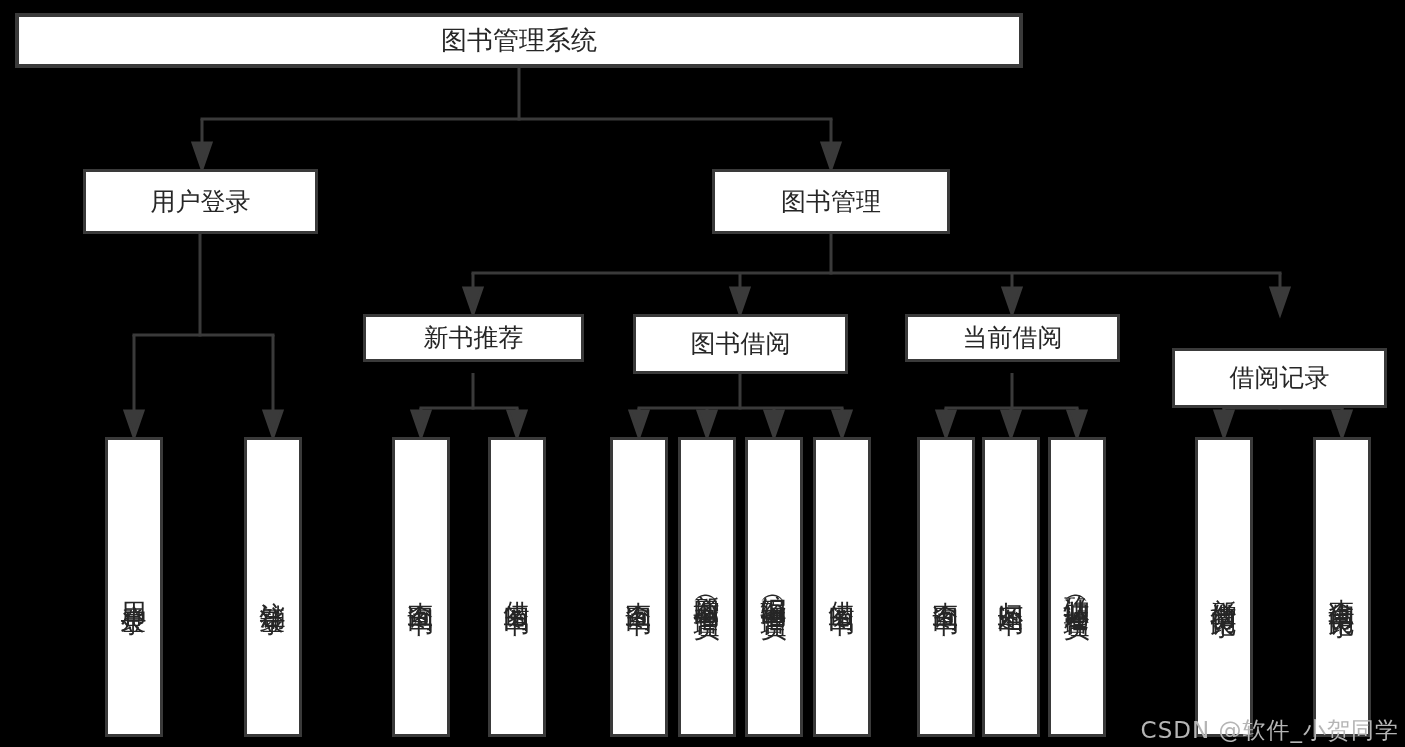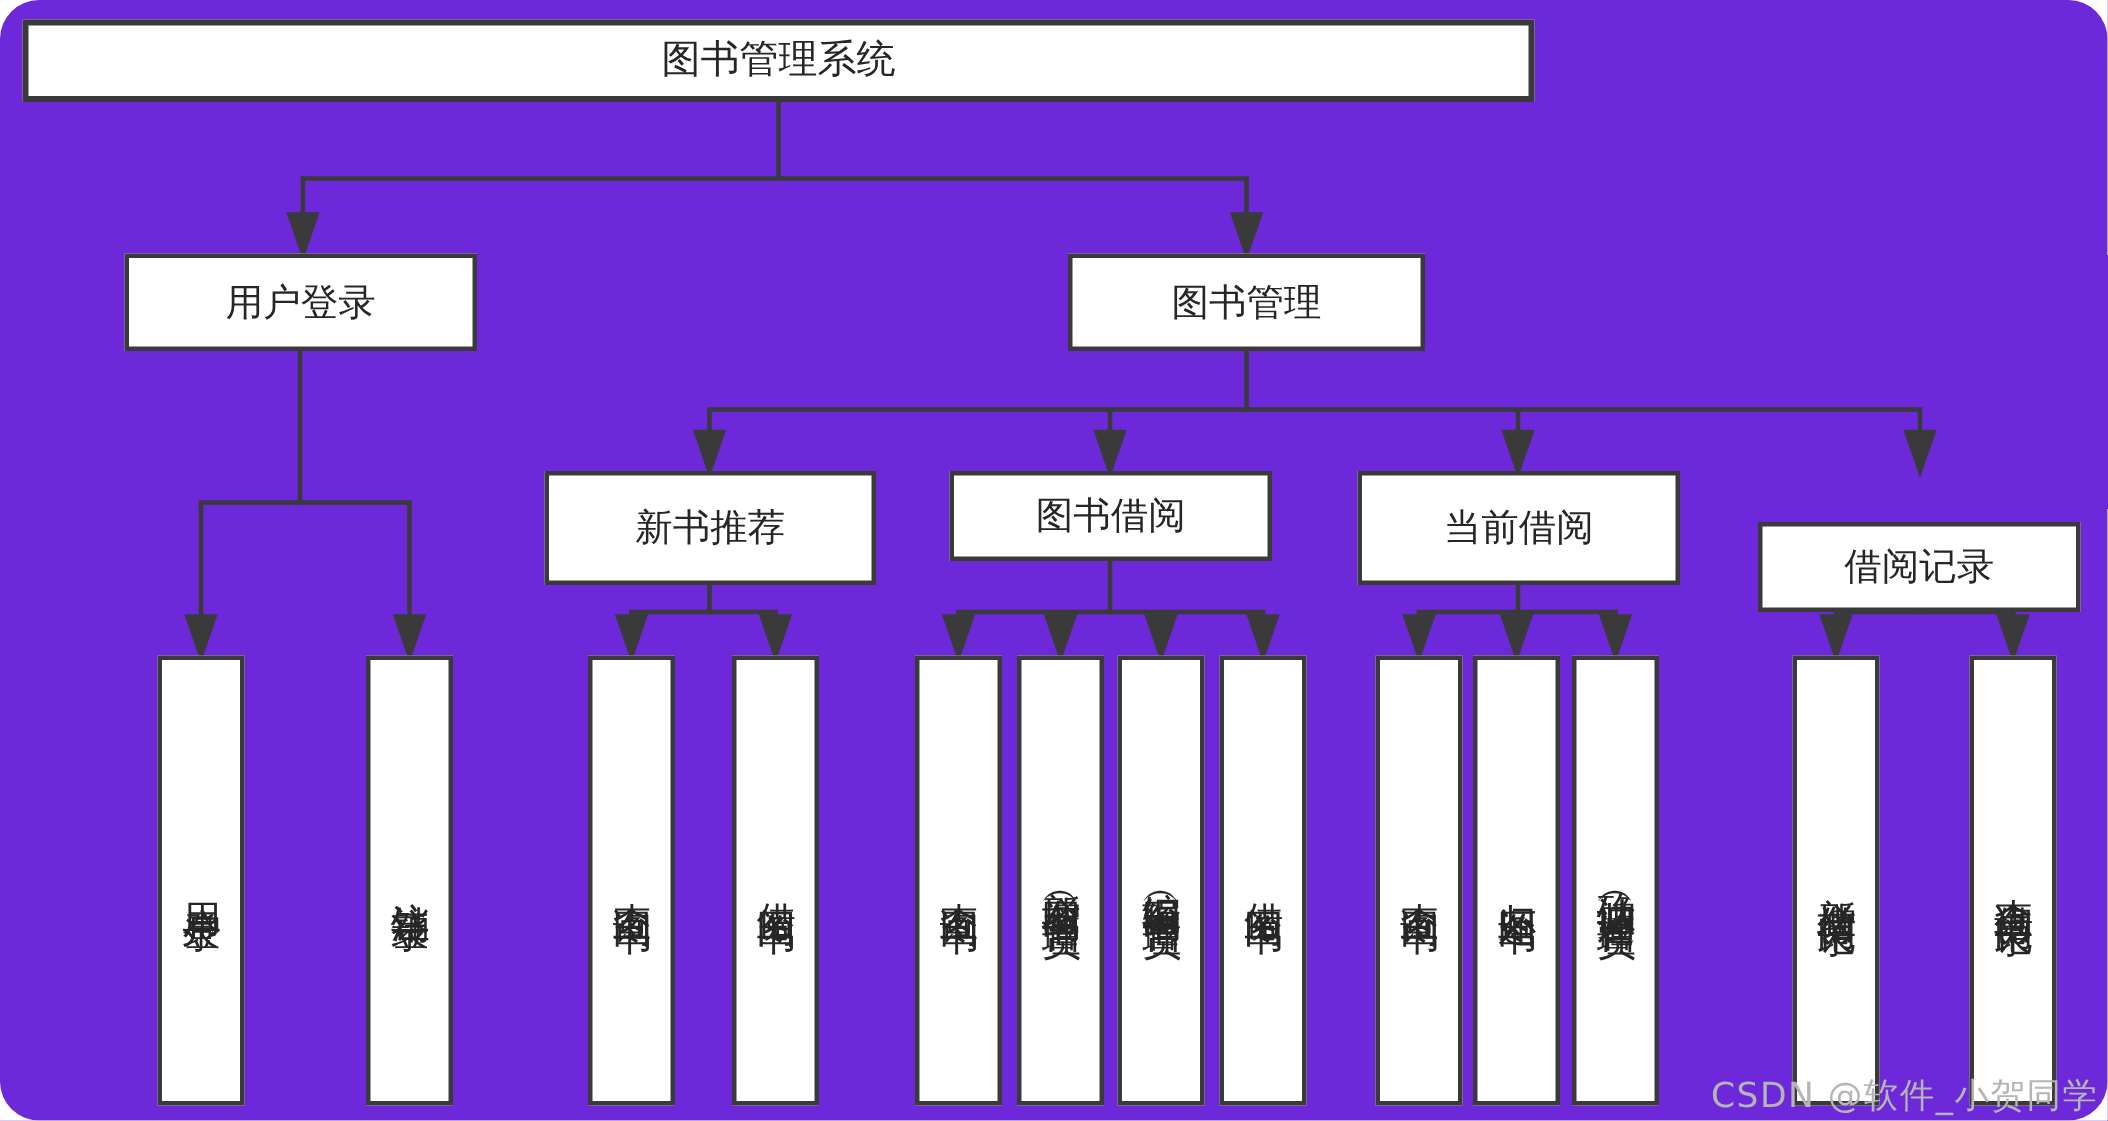--- a/index.html
+++ b/index.html
@@ -1,23 +1,22 @@
 <!DOCTYPE html>
 <html style="--box-border: #3a3a3a; --line: #3a3a3a; --text: #262626; --watermark: #b5b5b5;"><head>
 <meta charset="utf-8">
 <style>
   html,body { margin:0; padding:0; background:#ffffff; }
   .canvas {
     position:relative;
     width:1405px; height:747px;
-    background:#6d28d9;
+    background:#000000;
     font-family:"DejaVu Sans", sans-serif;
     color:var(--text, #262626);
     overflow:hidden;
-    border-radius:26px;
   }
   .wires { position:absolute; left:0; top:0; z-index:1; }
   .node {
     position:absolute;
     box-sizing:border-box;
     background:#ffffff;
     border:3px solid var(--box-border, #3a3a3a);
     display:flex; align-items:center; justify-content:center;
     text-align:center;
     z-index:2;
@@ -110,23 +109,23 @@
       <line x1="1342" y1="408" x2="1342" y2="425"></line>
         <polygon points="1333,411 1351,411 1342,437"></polygon>
     </g>
   </svg>
 
   <div class="node root" style="left:15px; top:13px; width:1008px; height:55px;">图书管理系统</div>
 
   <div class="node lvl" style="left:83px; top:169px; width:235px; height:65px;">用户登录</div>
   <div class="node lvl" style="left:712px; top:169px; width:238px; height:65px;text-align:right;">图书管理</div>
 
-  <div class="node lvl" style="left:363px; top:314px; width:221px; height:76px;">新书推荐</div>
+  <div class="node lvl" style="left:363px; top:314px; width:221px; height:48px;">新书推荐</div>
   <div class="node lvl" style="left:633px; top:314px; width:215px; height:60px;">图书借阅</div>
-  <div class="node lvl" style="left:905px; top:314px; width:215px; height:76px;">当前借阅</div>
+  <div class="node lvl" style="left:905px; top:314px; width:215px; height:48px;">当前借阅</div>
   <div class="node lvl" style="left:1172px; top:314px; width:215px; height:60px;margin-top:34px;">借阅记录</div>
 
   <div class="node leaf" style="left:105px; top:437px; width:58px; height:300px;">用户登录</div>
   <div class="node leaf" style="left:244px; top:437px; width:58px; height:300px;">注销登录</div>
 
   <div class="node leaf" style="left:392px; top:437px; width:58px; height:300px;">查询图书</div>
   <div class="node leaf" style="left:488px; top:437px; width:58px; height:300px;">借阅图书</div>
 
   <div class="node leaf" style="left:610px; top:437px; width:58px; height:300px;">查询图书</div>
   <div class="node leaf" style="left:678px; top:437px; width:58px; height:300px;">新增图书（管理员）</div>

